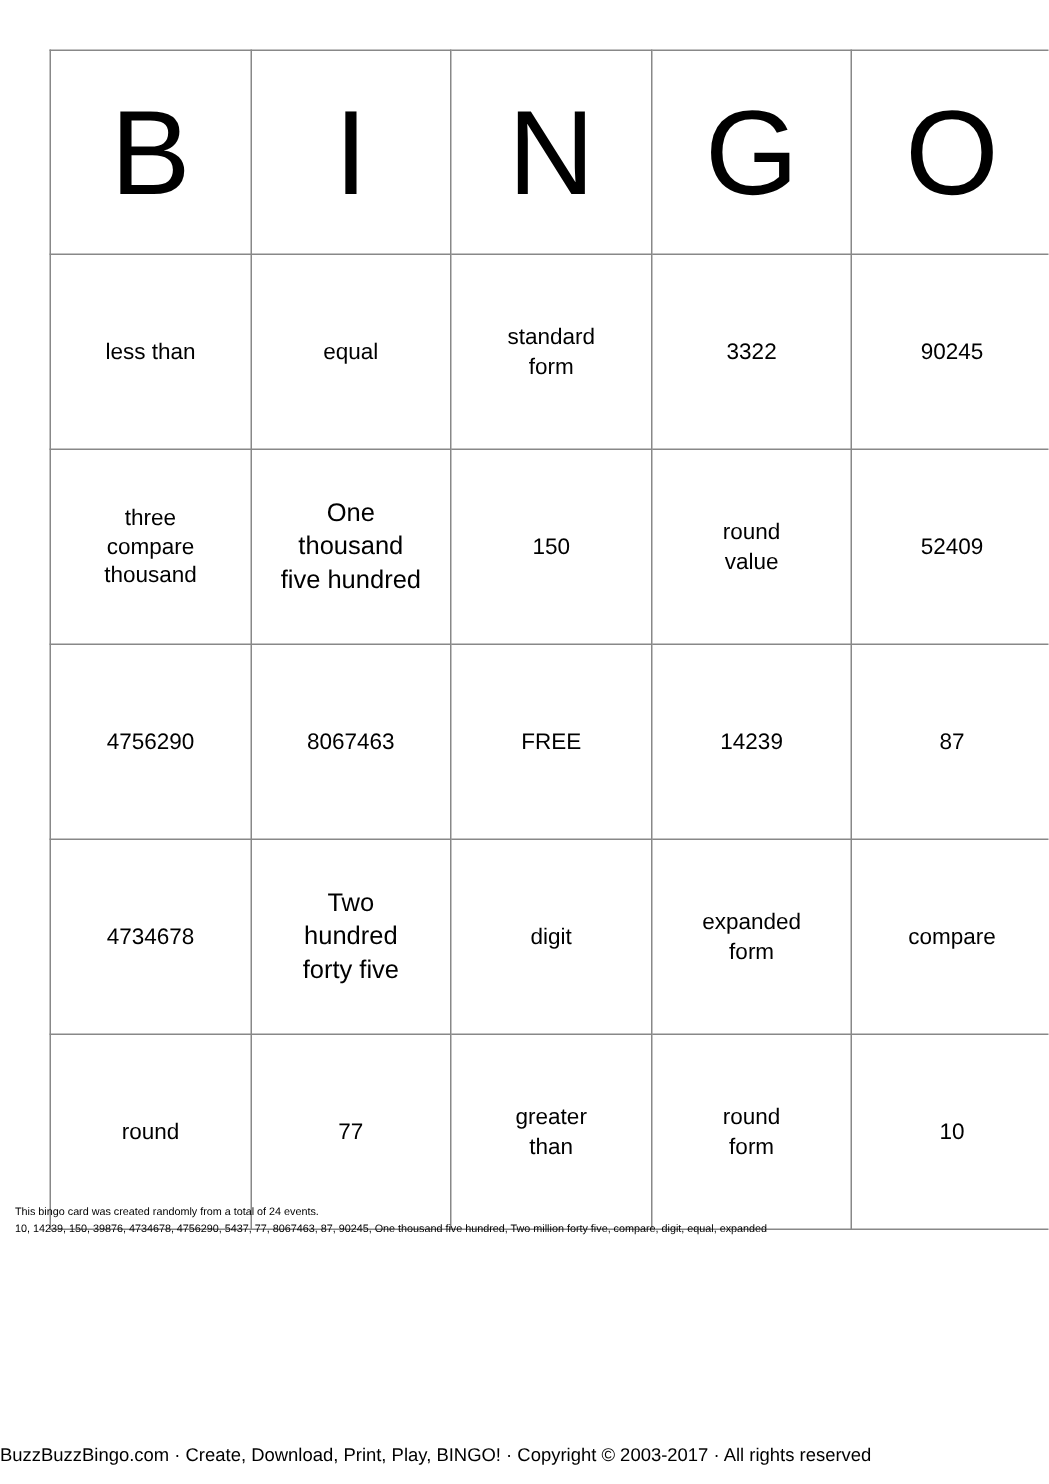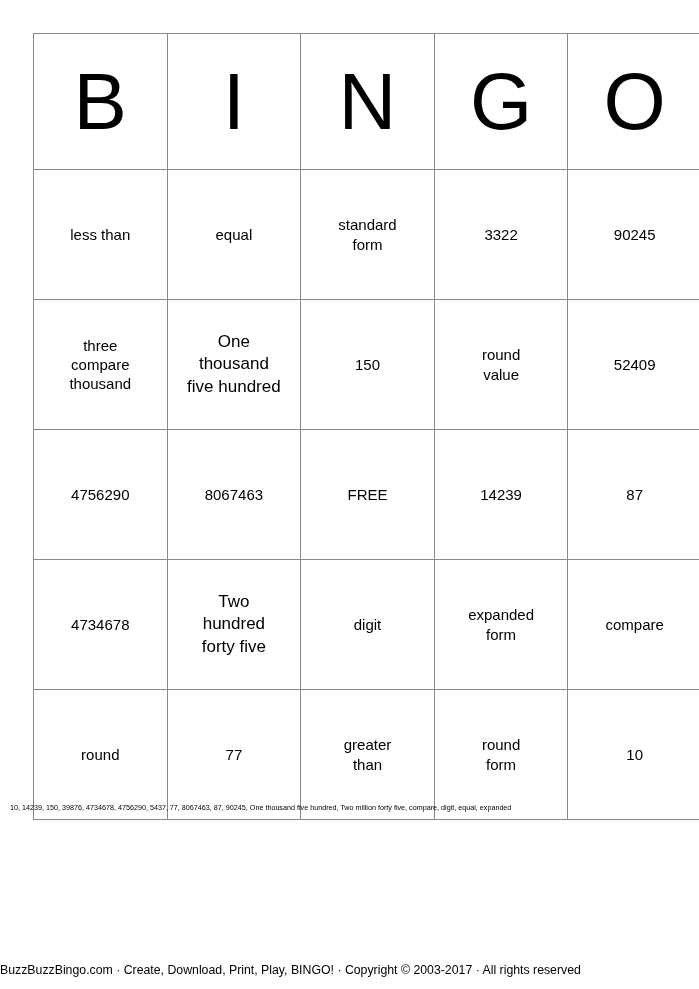--- a/index.html
+++ b/index.html
@@ -221,20 +221,21 @@
 form</span>
         </td>
         <td>
           <span class="cell-text">10</span>
         </td>
       </tr>
     </tbody>
   </table>
 
   <div id="card-footnote">
+    <span class="note-line">This bingo card was created randomly from a total of 24 events.</span>
     <span class="note-line">10, 14239, 150, 39876, 4734678, 4756290, 5437, 77, 8067463, 87, 90245, One thousand five hundred, Two million forty five, compare, digit, equal, expanded</span>
   </div>
 
   <div id="page-footer">
     <span>BuzzBuzzBingo.com · Create, Download, Print, Play, BINGO! · Copyright © 2003-2017 · All rights reserved</span>
   </div>
 
 </div>
 
 </body></html>

